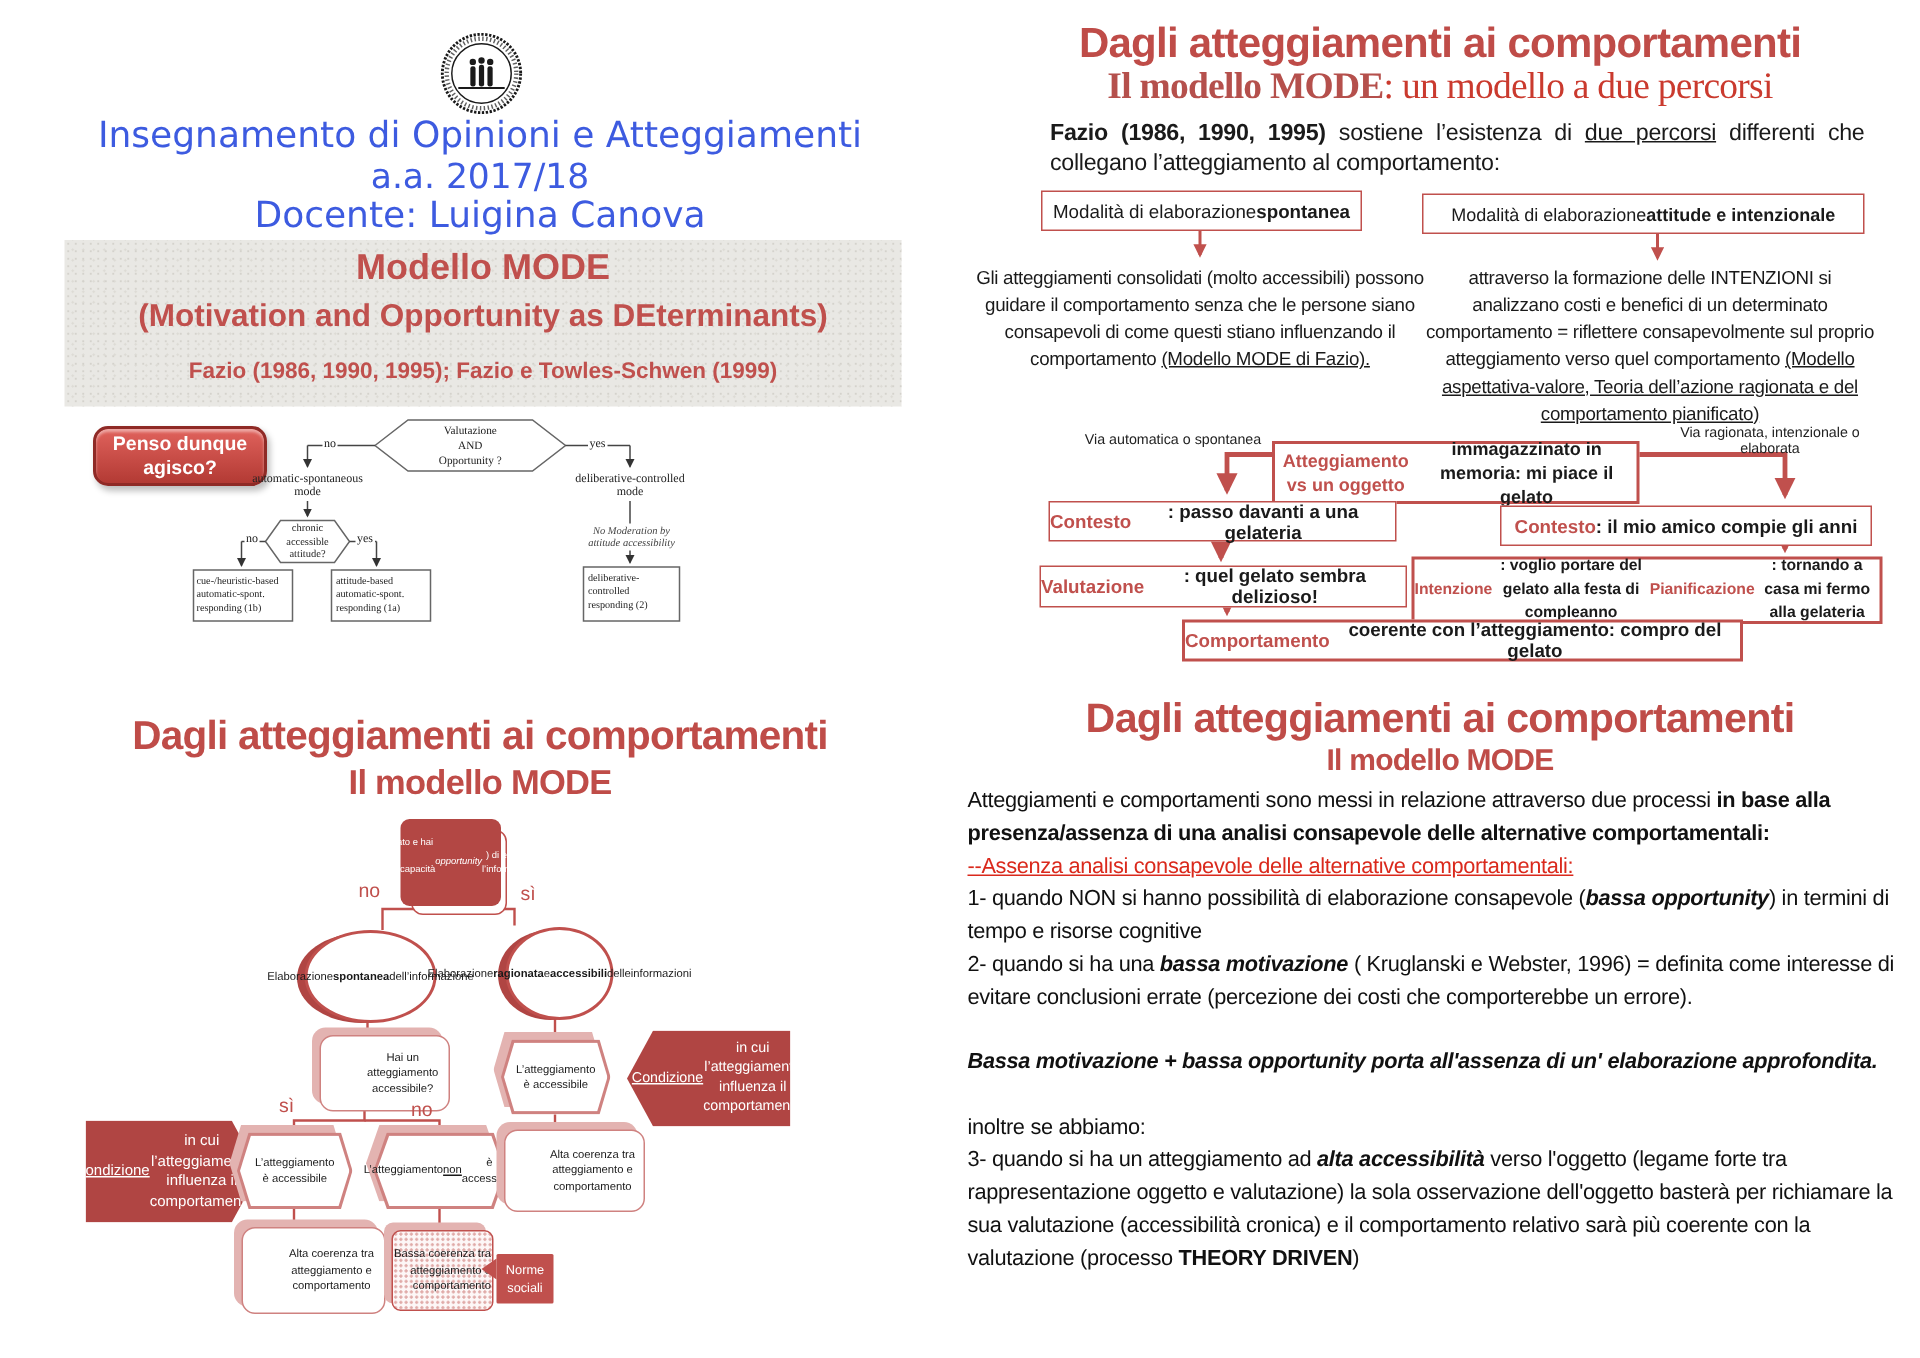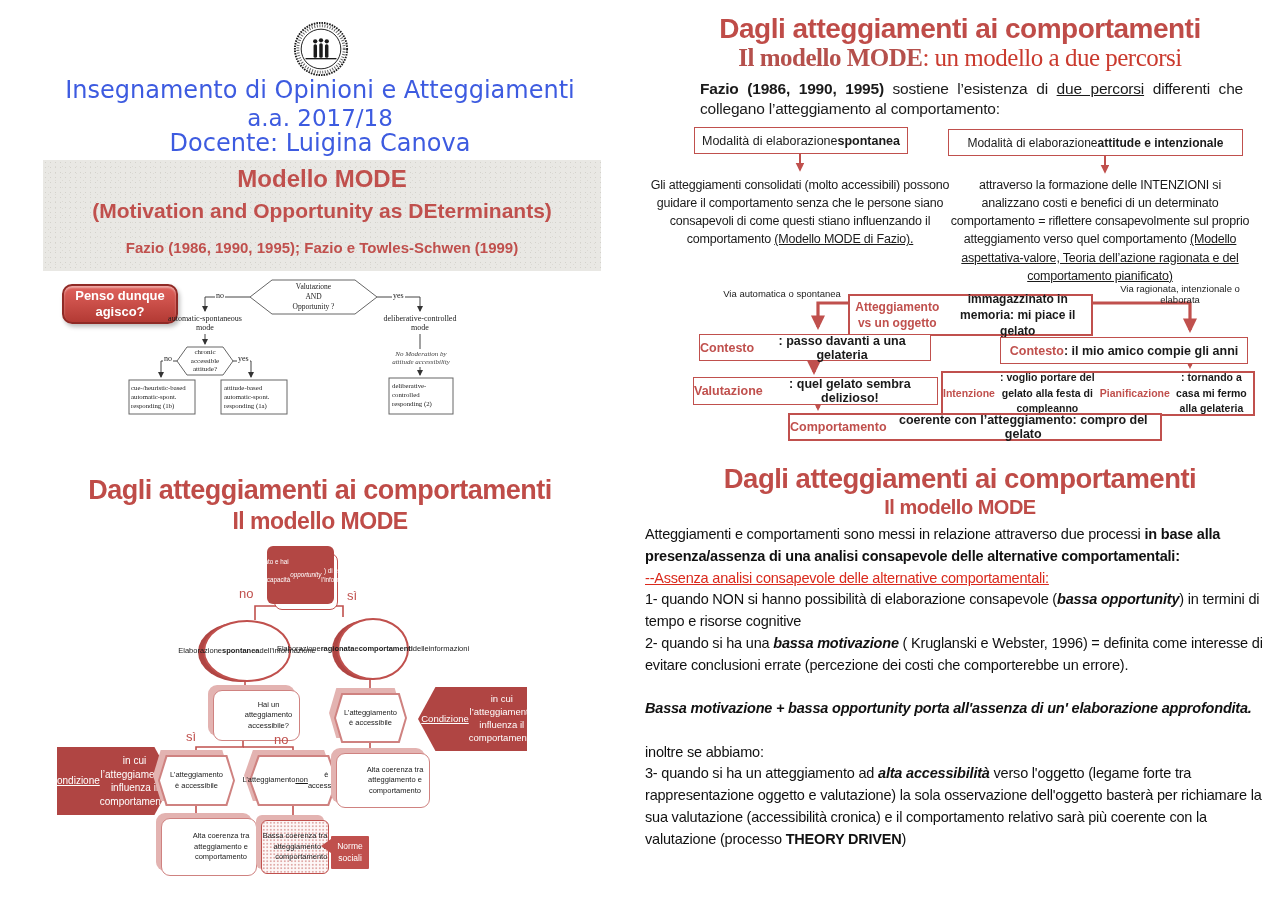--- a/index.html
+++ b/index.html
@@ -246,21 +246,21 @@
       <span class="b">spontanea</span>
       <br>
       <span>dell’informazione</span>
     </div>
   <div class="abs node ell ctr" style="left:337px;top:618px;width:68px;height:58px;">
       <span>Elaborazione</span>
       <br>
       <span class="b">ragionata</span>
       <span> e</span>
       <br>
-      <span class="b">comportamenti</span>
+      <span class="b">accessibili</span>
       <br>
       <span>delle</span>
       <br>
       <span>informazioni</span>
     </div>
 
   <div class="abs node rr ctr pre" style="left:213px;top:690px;width:61px;height:49px;">Hai un
 atteggiamento
 accessibile?</div>
 

